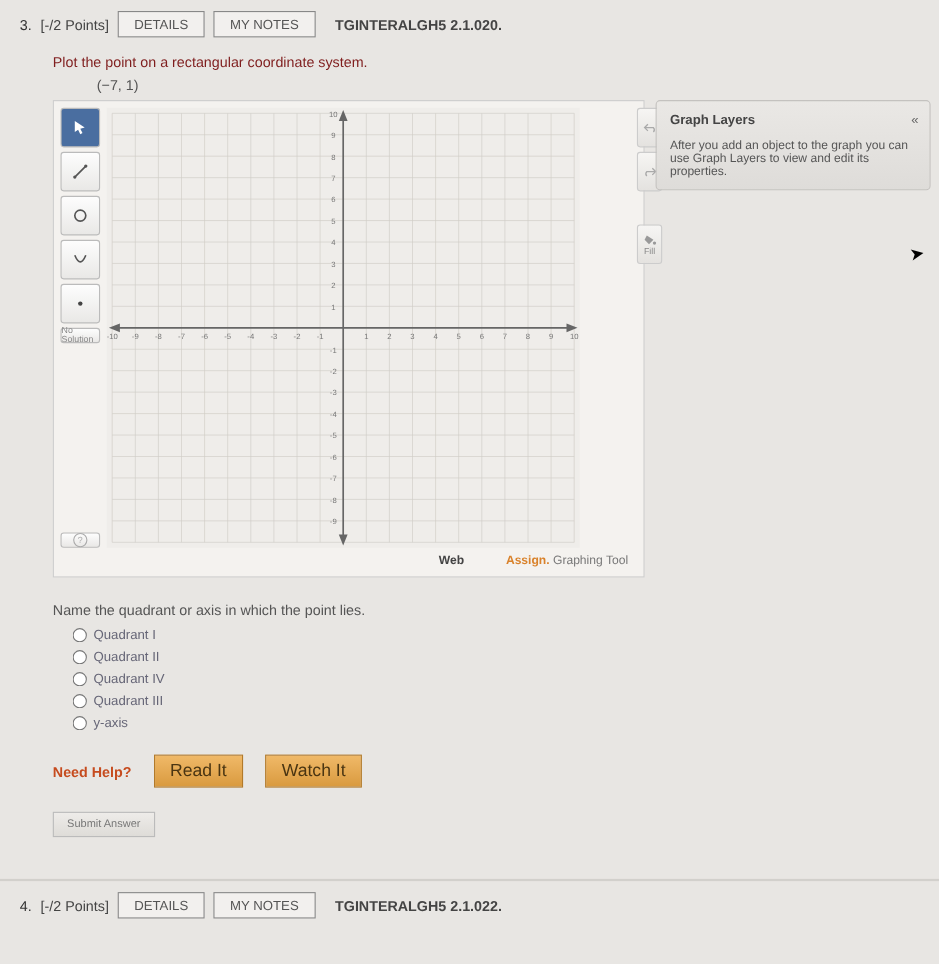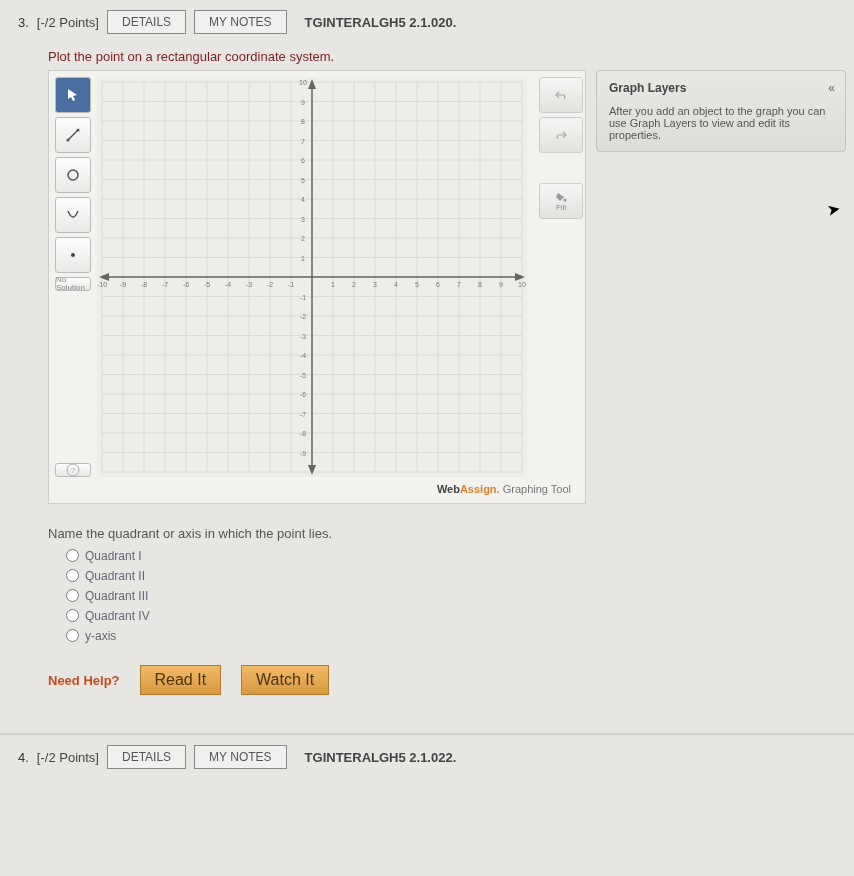--- a/index.html
+++ b/index.html
@@ -57,33 +57,33 @@
   }
   .tool-btn.selected { background: #4a6ea0; color: #fff; }
   .tool-btn.small { height: 14px; font-size: 8px; color:#888; line-height:1; }
   .grid-wrap { position: relative; width: 430px; }
   svg.grid { display: block; background: #efedea; }
   .right-col {
     display: flex; flex-direction: column; gap: 4px;
     width: 36px; margin-left: 6px;
   }
   .right-btn {
-    width: 44px; height: 36px;
+    width: 23px; height: 36px;
     border: 1px solid #ccc;
     background: linear-gradient(#f6f5f3,#e4e2df);
     border-radius: 3px;
     display:flex; flex-direction:column; align-items:center; justify-content:center;
-    font-size: 8px; color:#888; cursor:pointer;
+    font-size: 8px; color:#888; cursor:pointer;margin-left:40px;
   }
   .wa-credit {
     text-align: right; font-size: 11px; color: #777;
     padding: 6px 4px 2px 0;
   }
   .wa-credit b { color: #444; }
-  .wa-credit .orange { color: #d9822b; font-weight: bold; }
+  .wa-credit .orange { color: #d9822b; font-weight: bold; padding-left: 38px; }
   .layers-panel {
     background: linear-gradient(#eae8e5,#dedcd9);
     border: 1px solid #c4c2bf;
     border-radius: 4px;
     width: 250px;
     padding: 10px 12px;
     font-size: 11px;
     color: #555;
     position: relative;
   }
@@ -97,21 +97,21 @@
   }
   .cursor-ptr {
     position: absolute;
     top: 130px; right: 6px;
     font-size: 16px; color: #000;
     transform: rotate(-10deg);
   }
   .question-mc { margin-top: 22px; }
   .mc-prompt { color: #555; margin-bottom: 8px; }
   .mc-opts { margin-left: 18px; }
-  .mc-opt { display: flex; align-items: flex-start; gap: 6px; margin: 6px 0; color: #667; font-size: 12px; }
+  .mc-opt { display: flex; align-items: flex-end; gap: 6px; margin: 6px 0; color: #667; font-size: 12px; }
   .mc-opt input { accent-color: #888; }
   .need-help { margin-top: 22px; display:flex; align-items:center; gap:20px; }
   .need-help .nh-label { color: #c64b1e; font-weight: bold; font-size: 13px; }
   .nh-btn {
     background: linear-gradient(#f0b968,#d99a3f);
     border: 1px solid #b27a2a;
     padding: 5px 14px;
     font-size: 16px; color: #4a3512;
     cursor: pointer;
   }
@@ -132,20 +132,21 @@
   <div class="q-header">
     <span>3.</span>
     <span class="q-num">[-/2 Points]</span>
     <button class="hdr-btn">DETAILS</button>
     <button class="hdr-btn">MY NOTES</button>
     <span class="assign-code">TGINTERALGH5 2.1.020.</span>
   </div>
 
   <div class="q-body">
     <div class="instr">Plot the point on a rectangular coordinate system.</div>
+    <div class="point-val">(−7, 1)</div>
 
     <div class="graph-row">
       <div class="graph-panel">
         <div class="graph-inner">
 
           <div class="tool-col">
             <div class="tool-btn selected">
               <svg width="14" height="14" viewBox="0 0 14 14">
                   <path d="M2 1 L11 7 L7 8 L9 12 L7 13 L5 9 L2 11 Z" fill="#fff"></path>
                 </svg>
@@ -321,39 +322,42 @@
           <label class="mc-opt">
             <input type="radio" name="quad" style="">
             <span>Quadrant I</span>
           </label>
           <label class="mc-opt">
             <input type="radio" name="quad" style="">
             <span>Quadrant II</span>
           </label>
           <label class="mc-opt">
             <input type="radio" name="quad" style="">
+            <span>Quadrant IV</span>
+          </label>
+          <label class="mc-opt">
+            <input type="radio" name="quad" style="">
             <span>Quadrant III</span>
-          </label>
-          <label class="mc-opt">
-            <input type="radio" name="quad" style="">
-            <span>Quadrant IV</span>
           </label>
           <label class="mc-opt">
             <input type="radio" name="quad" style="">
             <span>y-axis</span>
           </label>
         </div>
     </div>
 
     <div class="need-help">
       <span class="nh-label">Need Help?</span>
       <button class="nh-btn">Read It</button>
       <button class="nh-btn">Watch It</button>
     </div>
 
+    <div class="submit-row">
+      <button class="submit-btn">Submit Answer</button>
+    </div>
   </div>
 </div>
 
 <div class="q-sep"></div>
 
 <div class="question">
   <div class="q-header">
     <span>4.</span>
     <span class="q-num">[-/2 Points]</span>
     <button class="hdr-btn">DETAILS</button>

